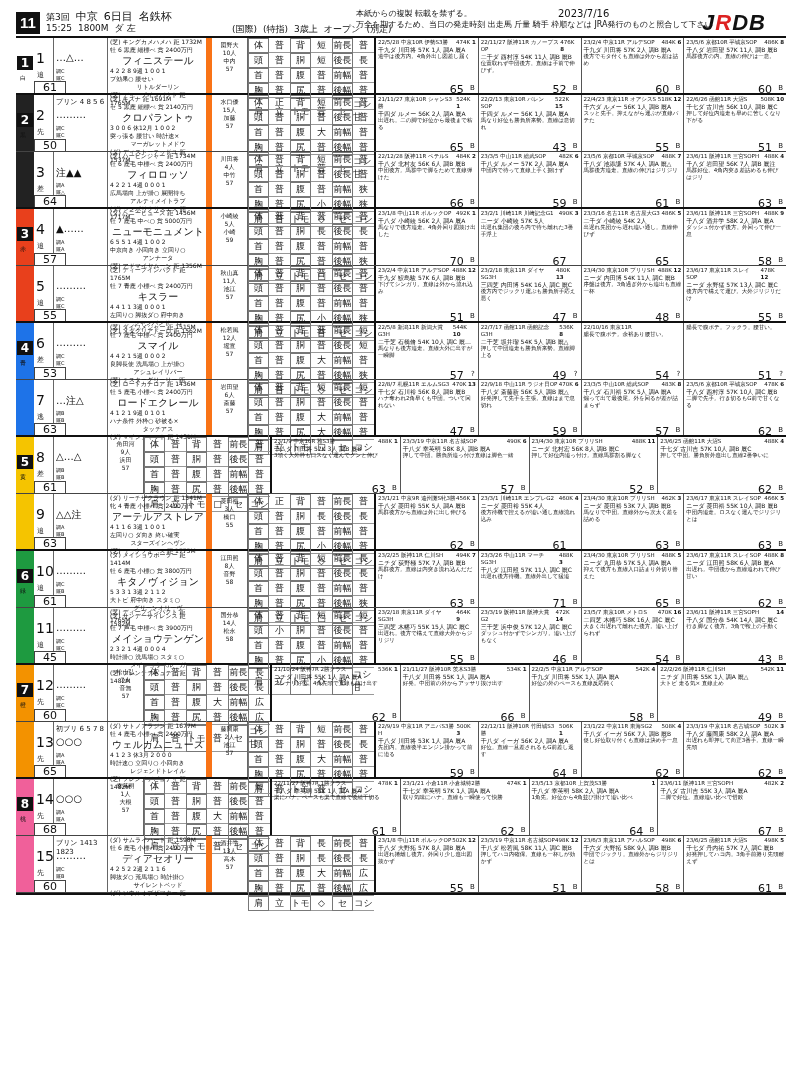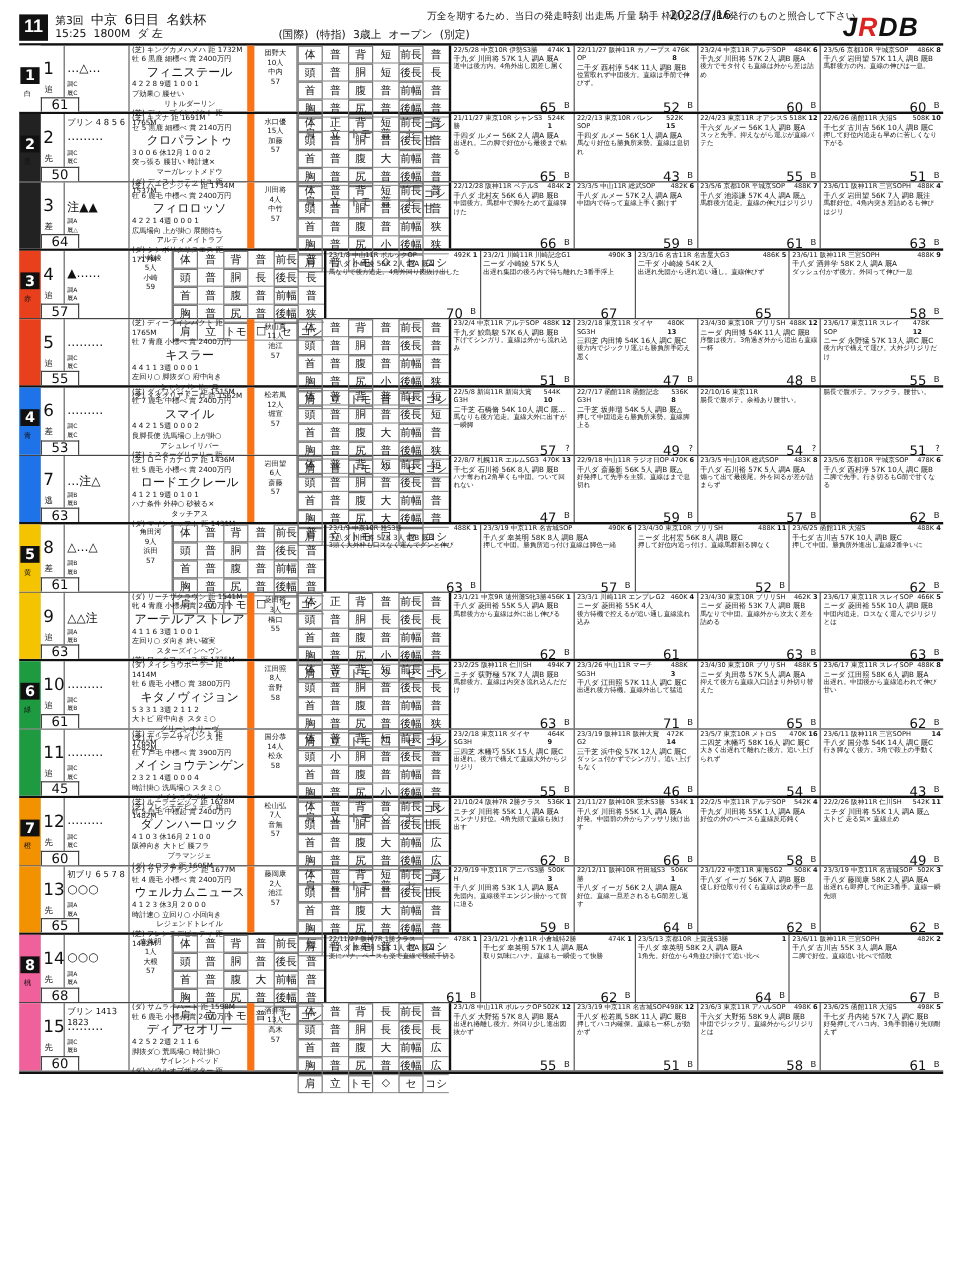--- a/index.html
+++ b/index.html
@@ -52,20 +52,21 @@
 <div class="header">
   <div class="raceno">11</div>
   <div class="racemeta">
     <div class="r1"><span>第3回</span><span class="big">中京</span><span class="big">6日目</span><span class="big">名鉄杯</span></div>
     <div class="r2"><span>15:25</span><span>1800M</span><span>ダ 左</span></div>
   </div>
   <div class="cond">
     <span>(国際)</span><span>(特指)</span><span>3歳上</span><span>オープン</span><span>(別定)</span>
   </div>
   <div class="notice">
+    <div>本紙からの複製 転載を禁ずる。</div>
     <div>万全を期するため、当日の発走時刻 出走馬 斤量 騎手 枠順などは JRA発行のものと照合して下さい</div>
   </div>
   <div class="date">2023/7/16</div>
   <div class="logo">J<span class="r">R</span>DB</div>
 </div>
 
 <div class="grid" id="grid">
     <div class="row thick">
     <div class="waku" style="background:#ffffff">
         <div class="wn">1</div>
@@ -398,20 +399,29 @@
     </div>
     <div class="marks">
       <div class="top"></div>
       <div class="mk">▲……</div>
       <div class="cl">
           <div>調A</div>
           <div>厩A</div>
         </div>
       <div class="idx">57</div>
     </div>
+    <div class="info">
+      <div>(ダ) ヘニーヒューズ 距 1456M</div>
+      <div>牡 7 鹿毛 中べ○ 賞 5000万円</div>
+      <div class="name">ニューモニュメント</div>
+      <div>6 5 5 1  4週 1 0 0 2</div>
+      <div>中京向き 小回向き 立回り○</div>
+      <div class="dam">アンナータ</div>
+      <div>(芝) アドマイヤムーン 距 1356M</div>
+    </div>
     <div class="jk">
       <div>小崎綾</div>
       <div>5人</div>
       <div>小崎</div>
       <div>59</div>
     </div>
     <div class="body">
         <span class="b">体</span>
         <span>普</span>
         <span class="b">背</span>
@@ -1232,29 +1242,20 @@
     </div>
     <div class="marks">
       <div class="top"></div>
       <div class="mk">………</div>
       <div class="cl">
           <div>調C</div>
           <div>厩C</div>
         </div>
       <div class="idx">60</div>
     </div>
-    <div class="info">
-      <div>(芝) ルーラーシップ 距 1678M</div>
-      <div>牡 5 白毛 中標起 賞 2400万円</div>
-      <div class="name">ダノンハーロック</div>
-      <div>4 1 0 3 休16月 2 1 0 0</div>
-      <div>阪神向き 大トビ 腰フラ</div>
-      <div class="dam">ブラマンジェ</div>
-      <div>(ダ) クロフネ 距 1605M</div>
-    </div>
     <div class="jk">
       <div>松山弘</div>
       <div>7人</div>
       <div>音無</div>
       <div>57</div>
     </div>
     <div class="body">
         <span class="b">体</span>
         <span>普</span>
         <span class="b">背</span>

